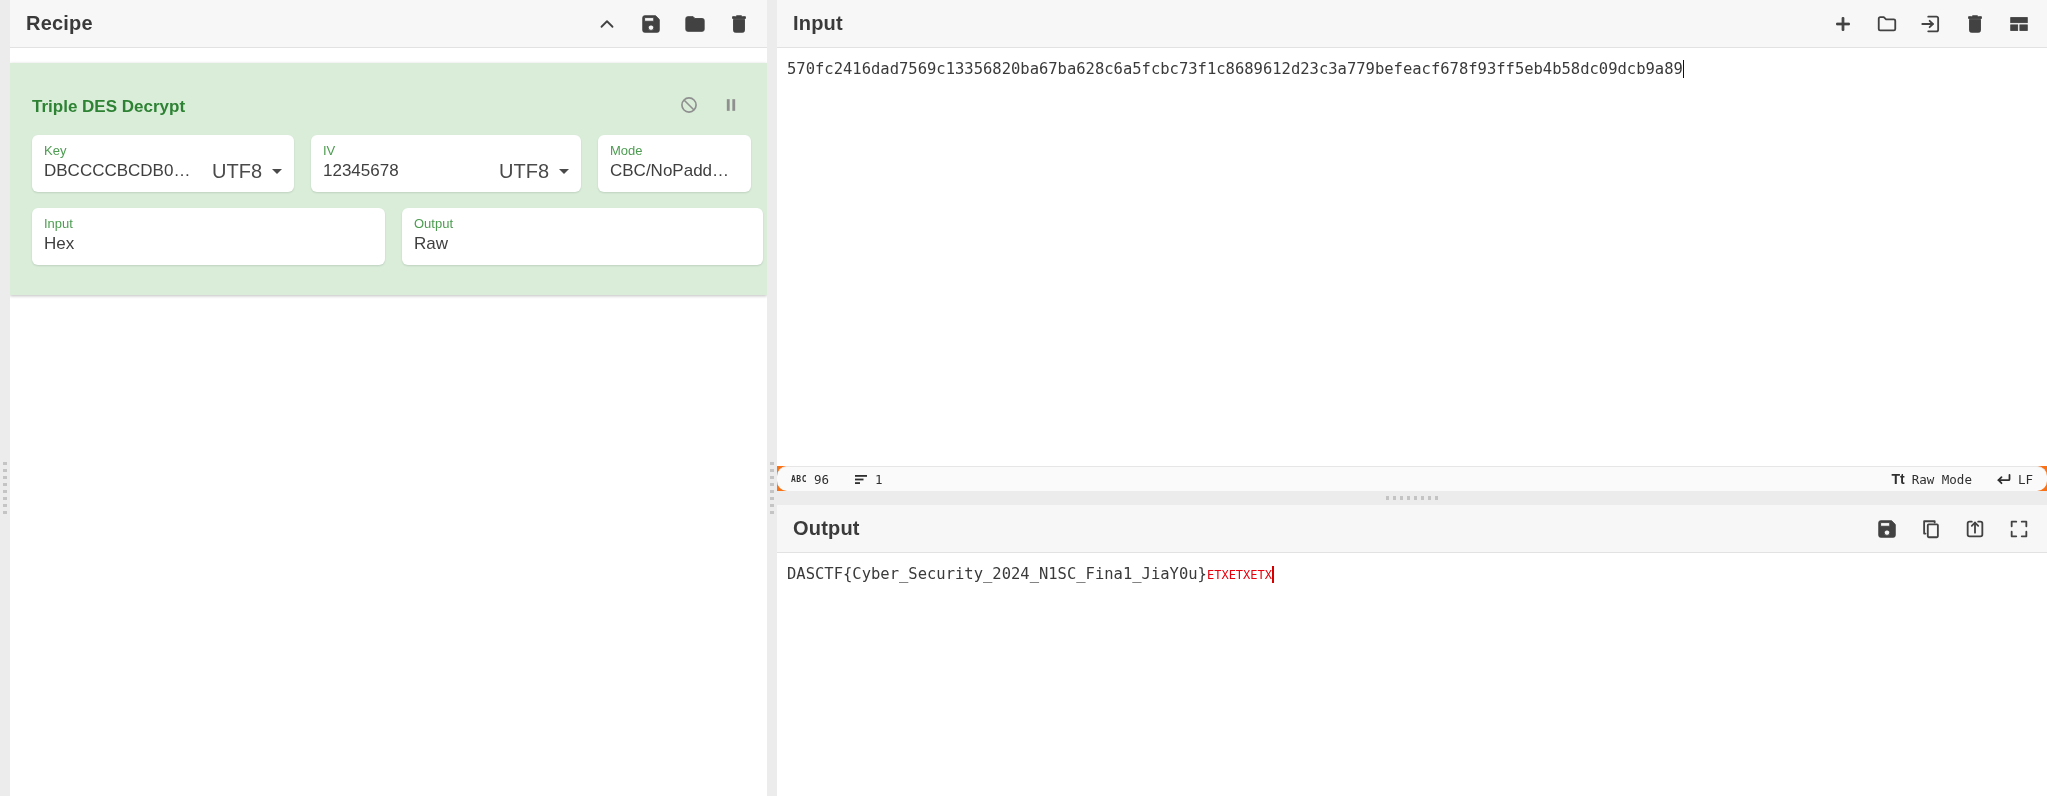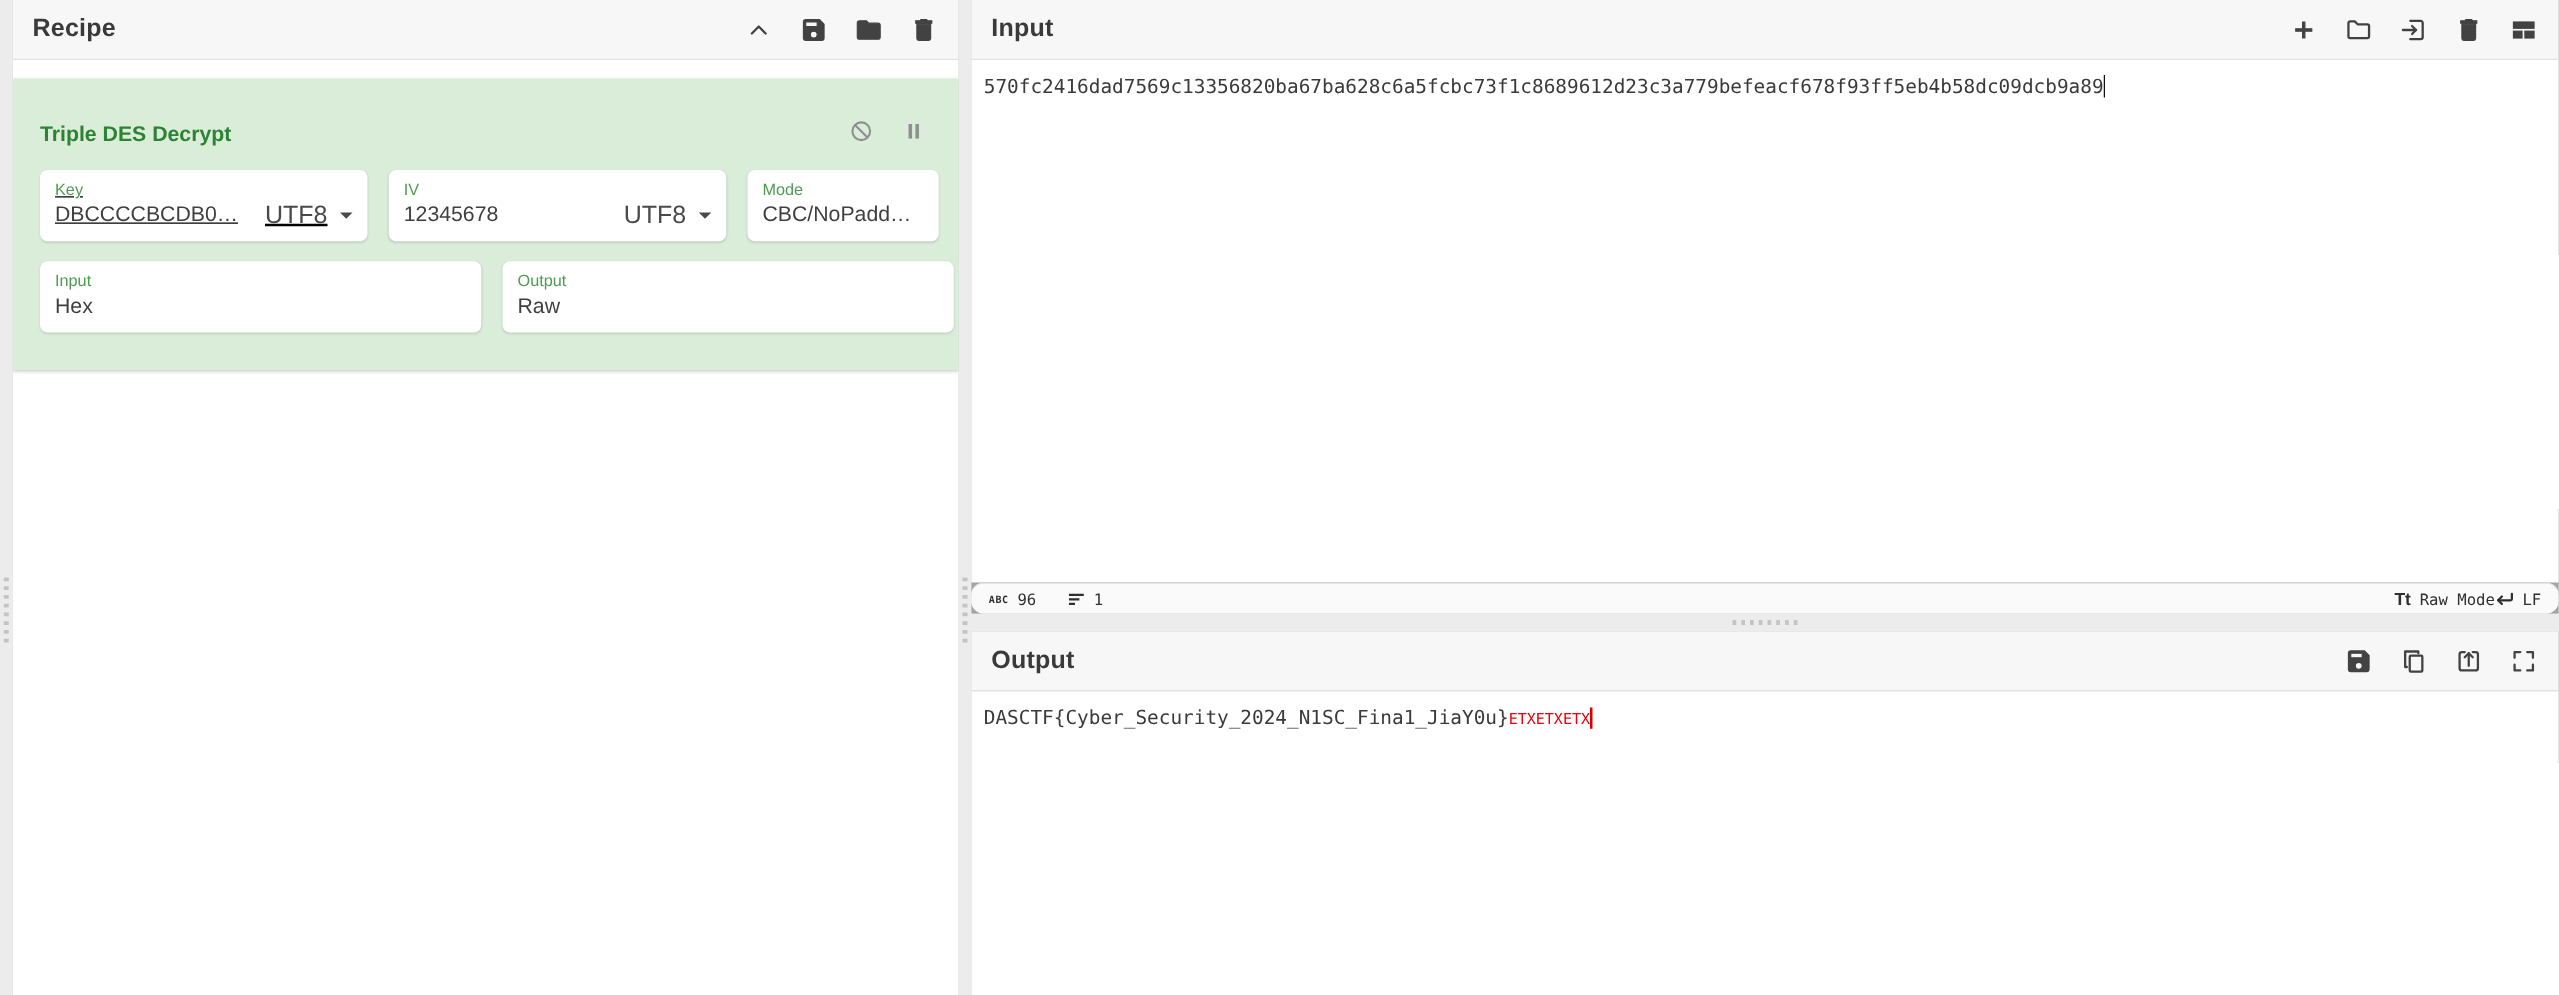--- a/index.html
+++ b/index.html
@@ -9,21 +9,21 @@
 
   
   .gutter-v { width:10px; background:#ececec; position:relative; flex:0 0 10px; }
   .gutter-v .dots { position:absolute; left:3px; top:58%; display:flex; flex-direction:column; gap:4px; }
   .gutter-v .dots i { width:4px; height:3px; background:#c4c4c4; display:block; }
   .h-splitter { height:14px; background:#ececec; position:relative; flex:0 0 14px; }
   .h-splitter .dots { position:absolute; top:5px; left:50%; transform:translateX(-50%); display:flex; gap:4px; }
   .h-splitter .dots i { width:3px; height:4px; background:#c4c4c4; display:block; }
 
   
-  .pane { background:#a3a3a3; display:flex; flex-direction:column; min-width:0; }
+  .pane { background:#f97316; display:flex; flex-direction:column; min-width:0; }
   .recipe-pane { flex:0 0 757px; }
   .io-col { flex:1 1 auto; display:flex; flex-direction:column; }
 
   .pane-header { height:48px; flex:0 0 48px; background:#f7f7f7; border-bottom:1px solid #e2e2e2;
                  display:flex; align-items:center; padding:0 16px; }
   .pane-title { font-size:20px; font-weight:bold; color:#3a3a3a; letter-spacing:0.2px; }
   .header-icons { margin-left:auto; display:flex; align-items:center; gap:20px; }
   .hicon { width:24px; height:24px; display:flex; align-items:center; justify-content:center; cursor:pointer; }
   .hicon svg { width:22px; height:22px; fill:#424242; stroke:#424242; }
   .hicon svg.stroked { fill:none; stroke-width:2; stroke-linecap:round; stroke-linejoin:round; }
@@ -40,34 +40,34 @@
   .ing-box { background:#fff; border-radius:6px; padding:8px 12px 9px 12px;
              box-shadow:0 1px 2px rgba(0,0,0,0.12); display:flex; flex-direction:column; }
   .ing-label { font-size:13px; color:#4d9c51; line-height:16px; }
   .ing-value-row { display:flex; align-items:center; }
   .ing-value { font-size:17px; color:#3f3f3f; line-height:24px; white-space:nowrap;
                overflow:hidden; flex:1 1 auto; }
   .ing-option { font-size:20px; color:#4a4a4a; display:flex; align-items:center; gap:10px;
                 margin-left:10px; cursor:pointer; flex:0 0 auto; }
   .caret { width:0; height:0; border-left:5px solid transparent; border-right:5px solid transparent;
            border-top:5px solid #4a4a4a; display:inline-block; }
-  .w-key { flex:0 0 262px;text-decoration:underline; } .w-iv { flex:0 0 270px; } .w-mode { flex:0 0 153px; }
+  .w-key { flex:0 0 262px; } .w-iv { flex:0 0 270px; } .w-mode { flex:0 0 153px; }
   .w-in { flex:0 0 353px; } .w-out { flex:0 0 361px; }
 
   
   .io-text-area { flex:1 1 auto; background:#fff; padding:12px 10px; overflow:hidden;
                   font-family:"DejaVu Sans Mono", monospace; font-size:15.5px; color:#3a3a3a; }
   .caret-bar { display:inline-block; width:1.5px; height:18px; background:#111;
                vertical-align:text-bottom; }
   .status-bar { flex:0 0 25px; background:#fafafa; border-top:1px solid #e6e6e6;
                 display:flex; align-items:center; padding:0 14px;
                 font-family:"DejaVu Sans Mono", monospace; font-size:12.5px; color:#2f2f2f;border-radius:10px; }
   .sb-group { display:flex; align-items:center; gap:7px; margin-right:26px; }
   .sb-right { margin-left:auto; display:flex; align-items:center; }
-  .sb-right .sb-group { margin-right:0; }
+  .sb-right .sb-group { margin-right:0; margin-left:24px; }
   .abc-icon { font-size:8px; font-weight:bold; letter-spacing:0.5px; color:#2f2f2f; }
   .tt-icon { font-size:14px; font-weight:bold; color:#2f2f2f; font-family:"Liberation Sans",sans-serif; }
   .lines-icon svg { width:13px; height:13px; display:block; }
   .lf-icon svg { width:15px; height:13px; display:block; fill:none; stroke:#2f2f2f;
                  stroke-width:1.8; stroke-linecap:round; stroke-linejoin:round; }
 
   .output-pane { flex:1 1 auto; display:flex; flex-direction:column; }
   .ctl-char { color:#e8000d; font-size:12px; font-weight:normal; letter-spacing:0; }
   .caret-bar-red { display:inline-block; width:2px; height:17px; background:#d40000;
                    vertical-align:text-bottom; }

